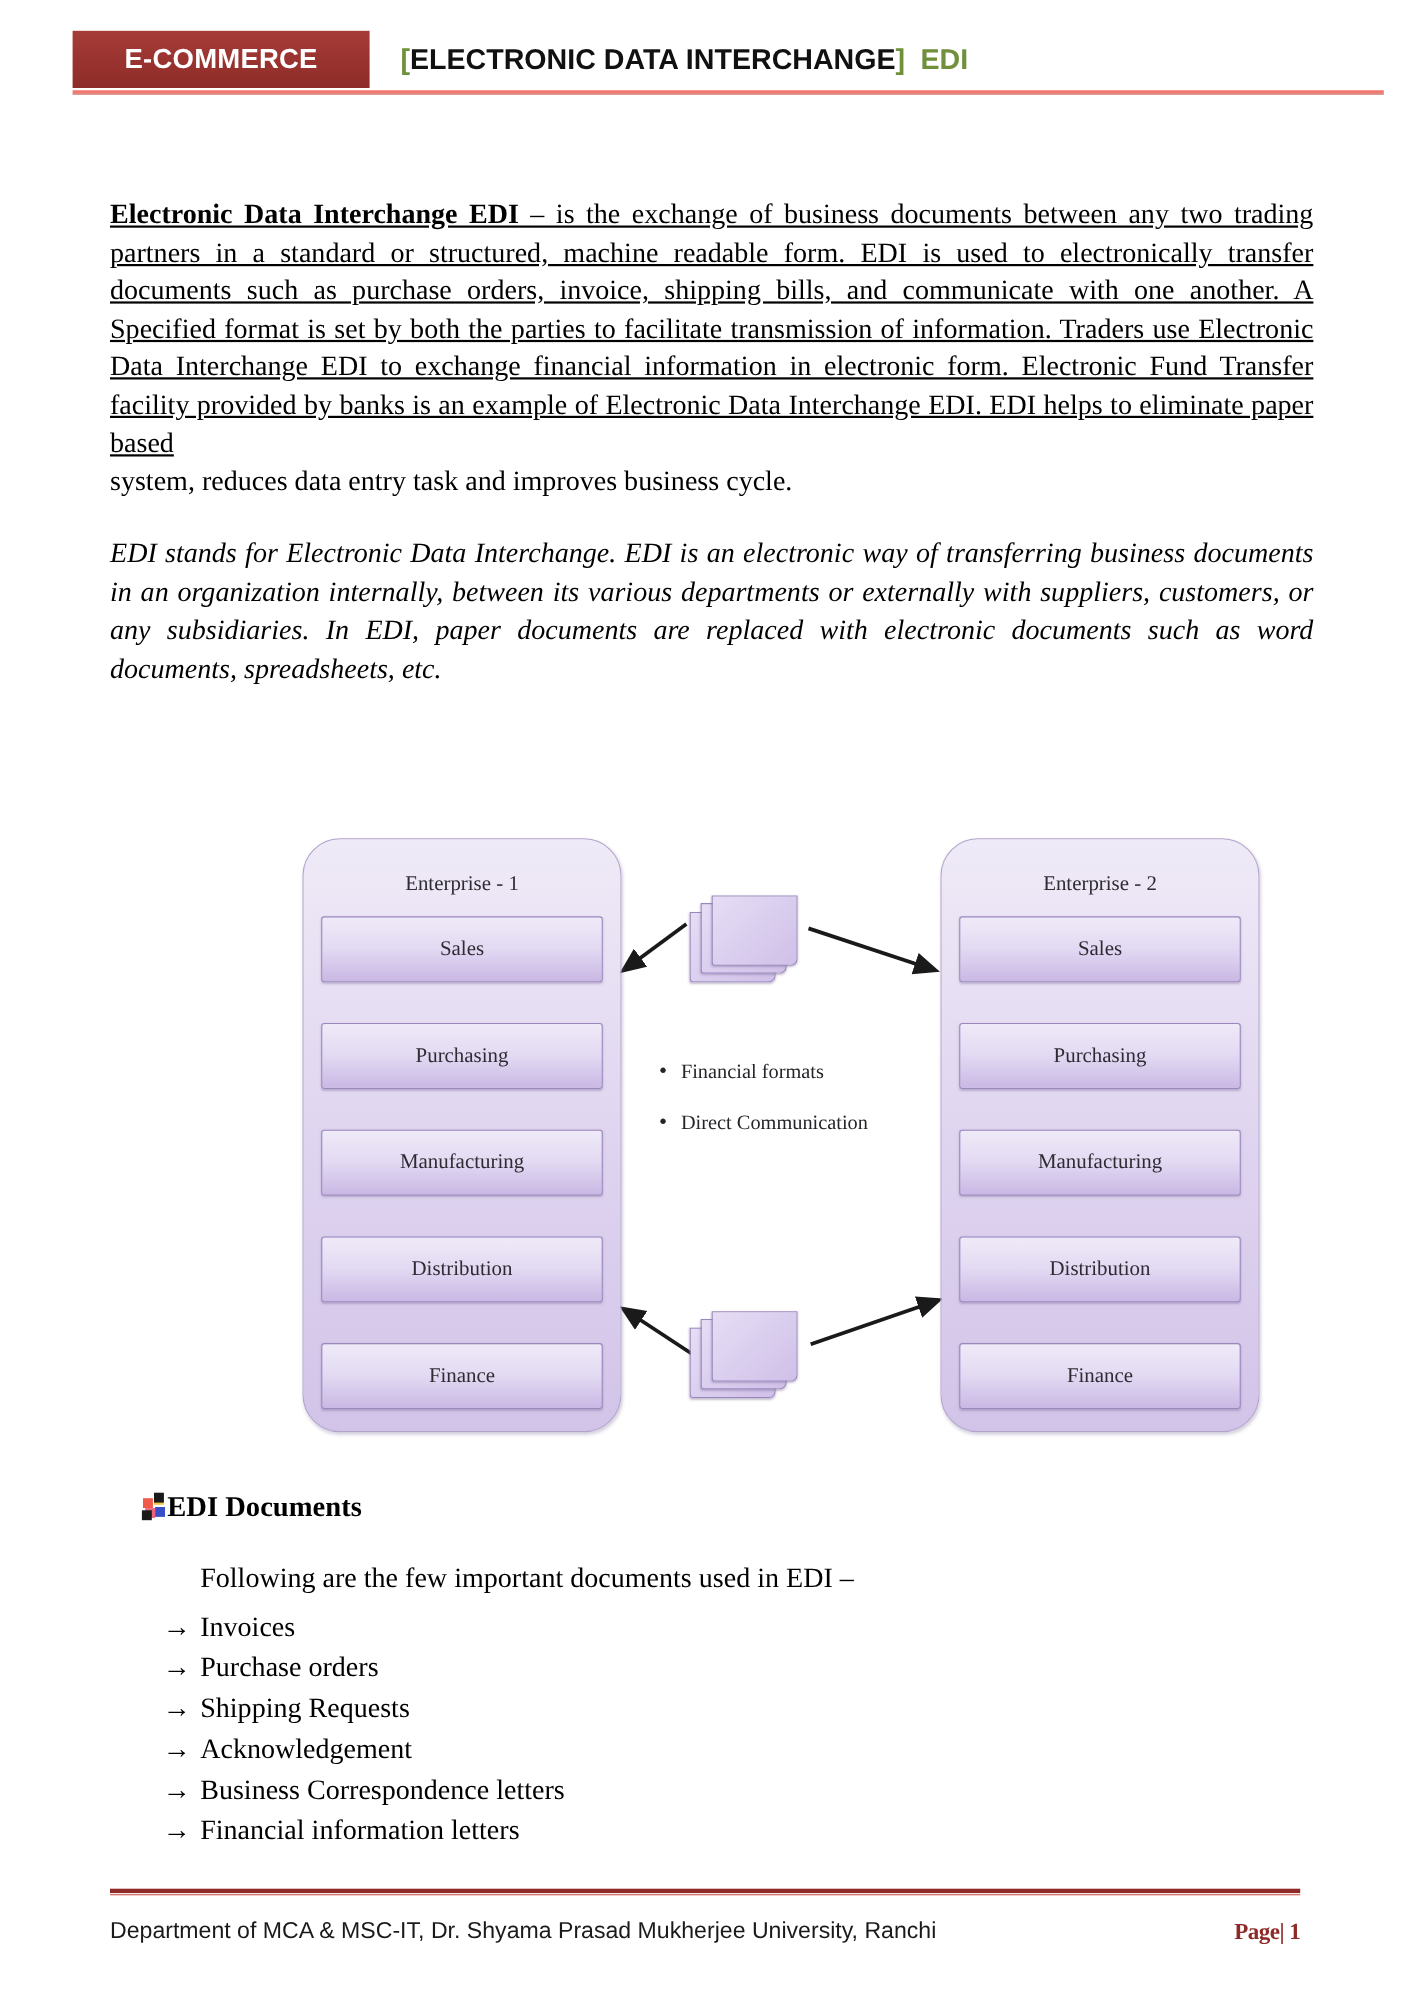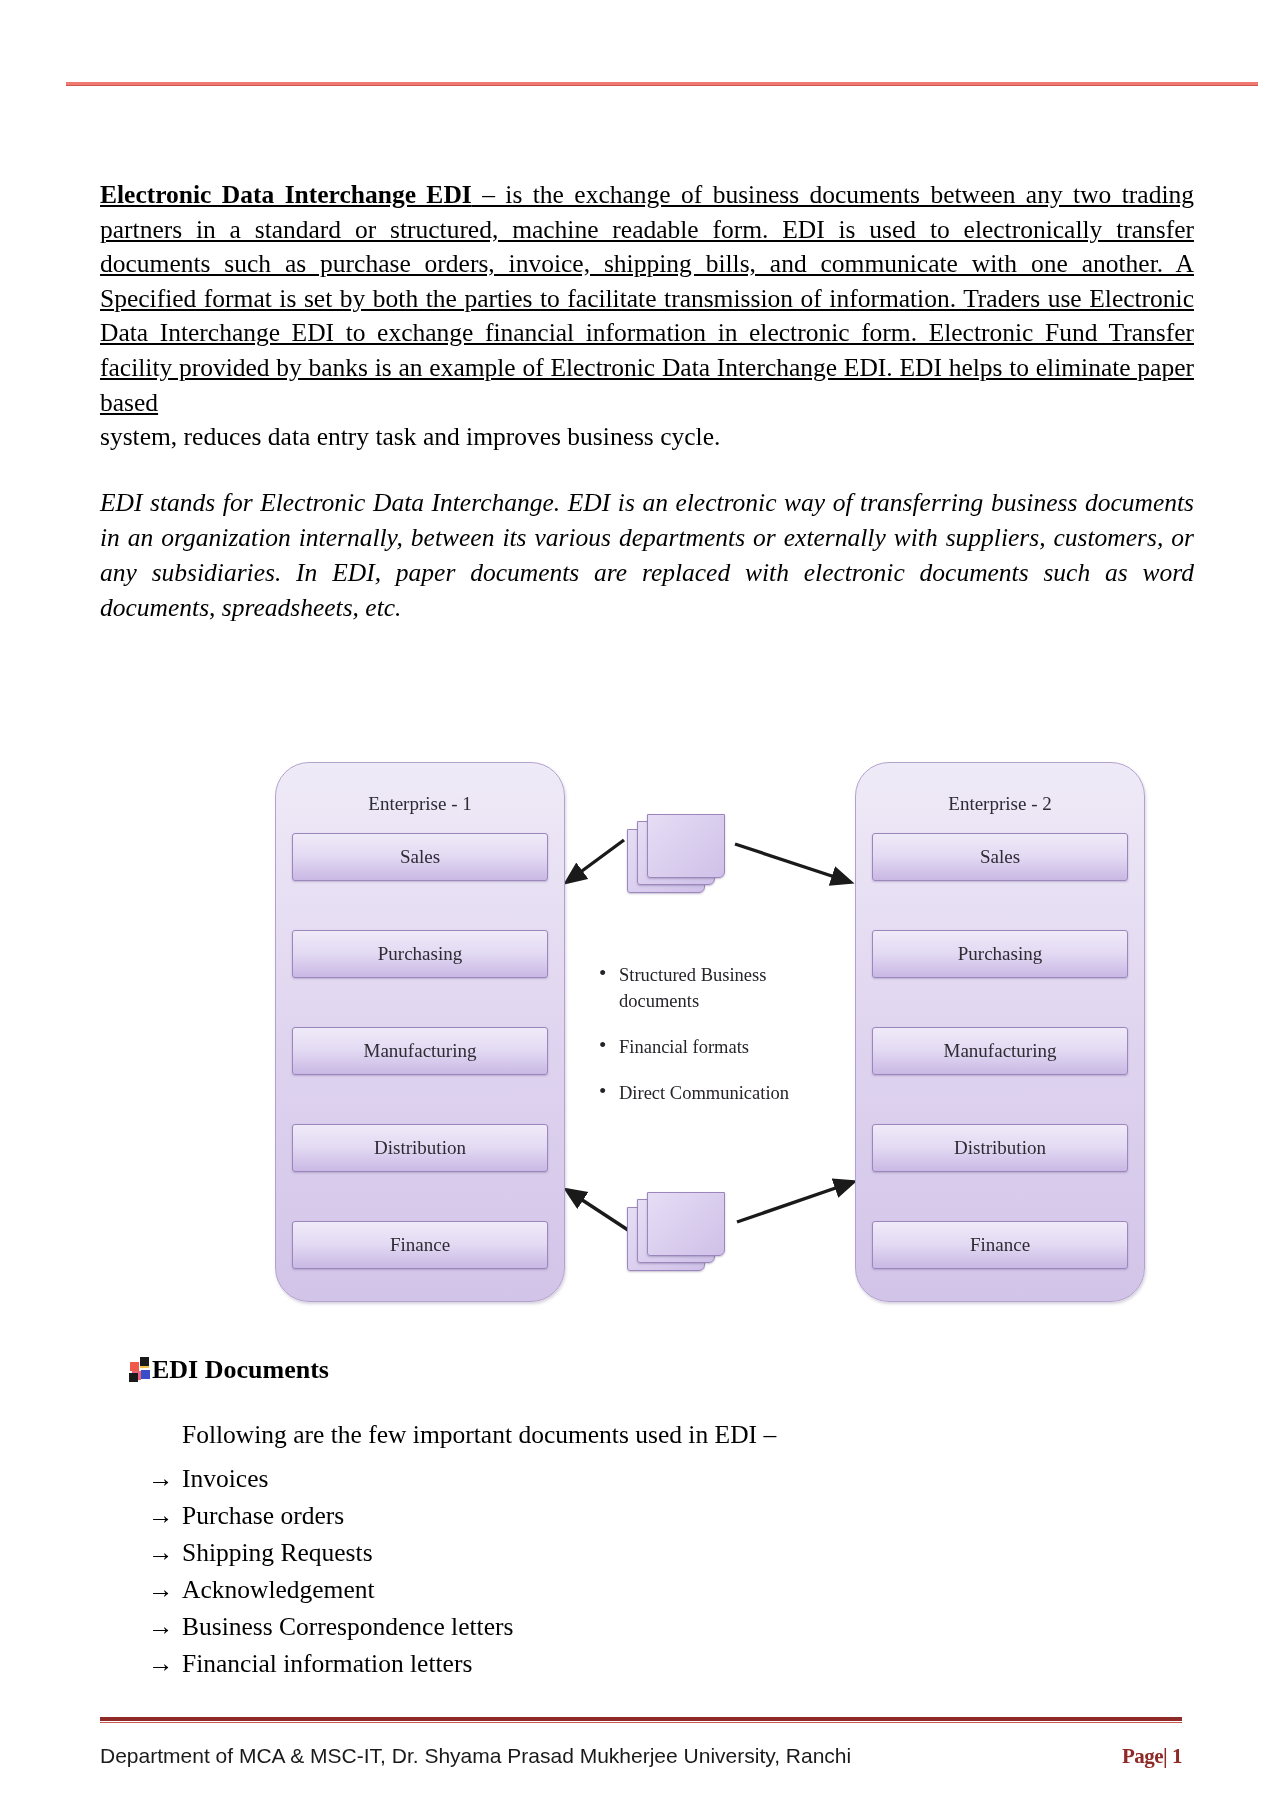--- a/index.html
+++ b/index.html
@@ -148,21 +148,21 @@
     left: 0;
     right: 0;
     text-align: center;
     font-size: 19px;
     color: #2e2b33;
   }
   .dept {
     position: absolute;
     left: 16px;
     right: 16px;
-    height: 48px;
+    height: 60px;
     border: 1px solid #9c87bd;
     border-radius: 3px;
     background: linear-gradient(180deg, #efeaf8 0%, #e3daf3 48%, #c9b8e4 100%);
     box-shadow: 0 1px 2px rgba(110,95,140,0.35);
     display: flex;
     align-items: center;
     justify-content: center;
     font-size: 19px;
     color: #2e2b33;
     box-sizing: border-box;
@@ -320,20 +320,29 @@
     font-weight: bold;
     color: #8e2b28;
     font-family: "Liberation Serif", "DejaVu Serif", serif;
     letter-spacing: -0.5px;
   }
 </style>
 </head>
 <body>
 
 <div class="header">
+  <div class="header-inner">
+    <div class="hdr-badge">E-COMMERCE</div>
+    <div class="hdr-title-wrap">
+      <span class="hdr-bracket">[</span>
+        <span class="hdr-title">ELECTRONIC DATA INTERCHANGE</span>
+        <span class="hdr-bracket">]</span>
+      <span class="hdr-edi">EDI</span>
+    </div>
+  </div>
   <div class="hdr-rule"></div>
   <div class="hdr-rule2"></div>
 </div>
 
 <div class="content">
   <p class="para"><span class="lead">Electronic Data Interchange EDI</span><span> – is the exchange of business documents between any two trading partners in a standard or structured, machine readable form. EDI is used to electronically transfer documents such as purchase orders, invoice, shipping bills, and communicate with one another. A Specified format is set by both the parties to facilitate transmission of information. Traders use Electronic Data Interchange EDI to exchange financial information in electronic form. Electronic Fund Transfer facility provided by banks is an example of Electronic Data Interchange EDI. EDI helps to eliminate paper based</span></p>
   <div class="nobreak-line" style="font-size:25.5px;line-height:34.6px;">system, reduces data entry task and improves business cycle.</div>
   <p class="para2">EDI stands for Electronic Data Interchange. EDI is an electronic way of transferring business documents in an organization internally, between its various departments or externally with suppliers, customers, or any subsidiaries. In EDI, paper documents are replaced with electronic documents such as word documents, spreadsheets, etc.</p>
 </div>
 
@@ -374,21 +383,20 @@
     <div class="sheet s2"></div>
     <div class="sheet s1"></div>
   </div>
   <div class="docstack docstack-bot">
     <div class="sheet s3"></div>
     <div class="sheet s2"></div>
     <div class="sheet s1"></div>
   </div>
 
   <div class="center-bullets">
-    <div class="bul">Structured Business documents</div>
     <div class="bul">Financial formats</div>
     <div class="bul">Direct Communication</div>
   </div>
 </div>
 
 <div class="sec-heading">
   <span class="pinwheel">
     <span class="pw-tl"></span>
       <span class="pw-tr"></span>
       <span class="pw-bl"></span>

